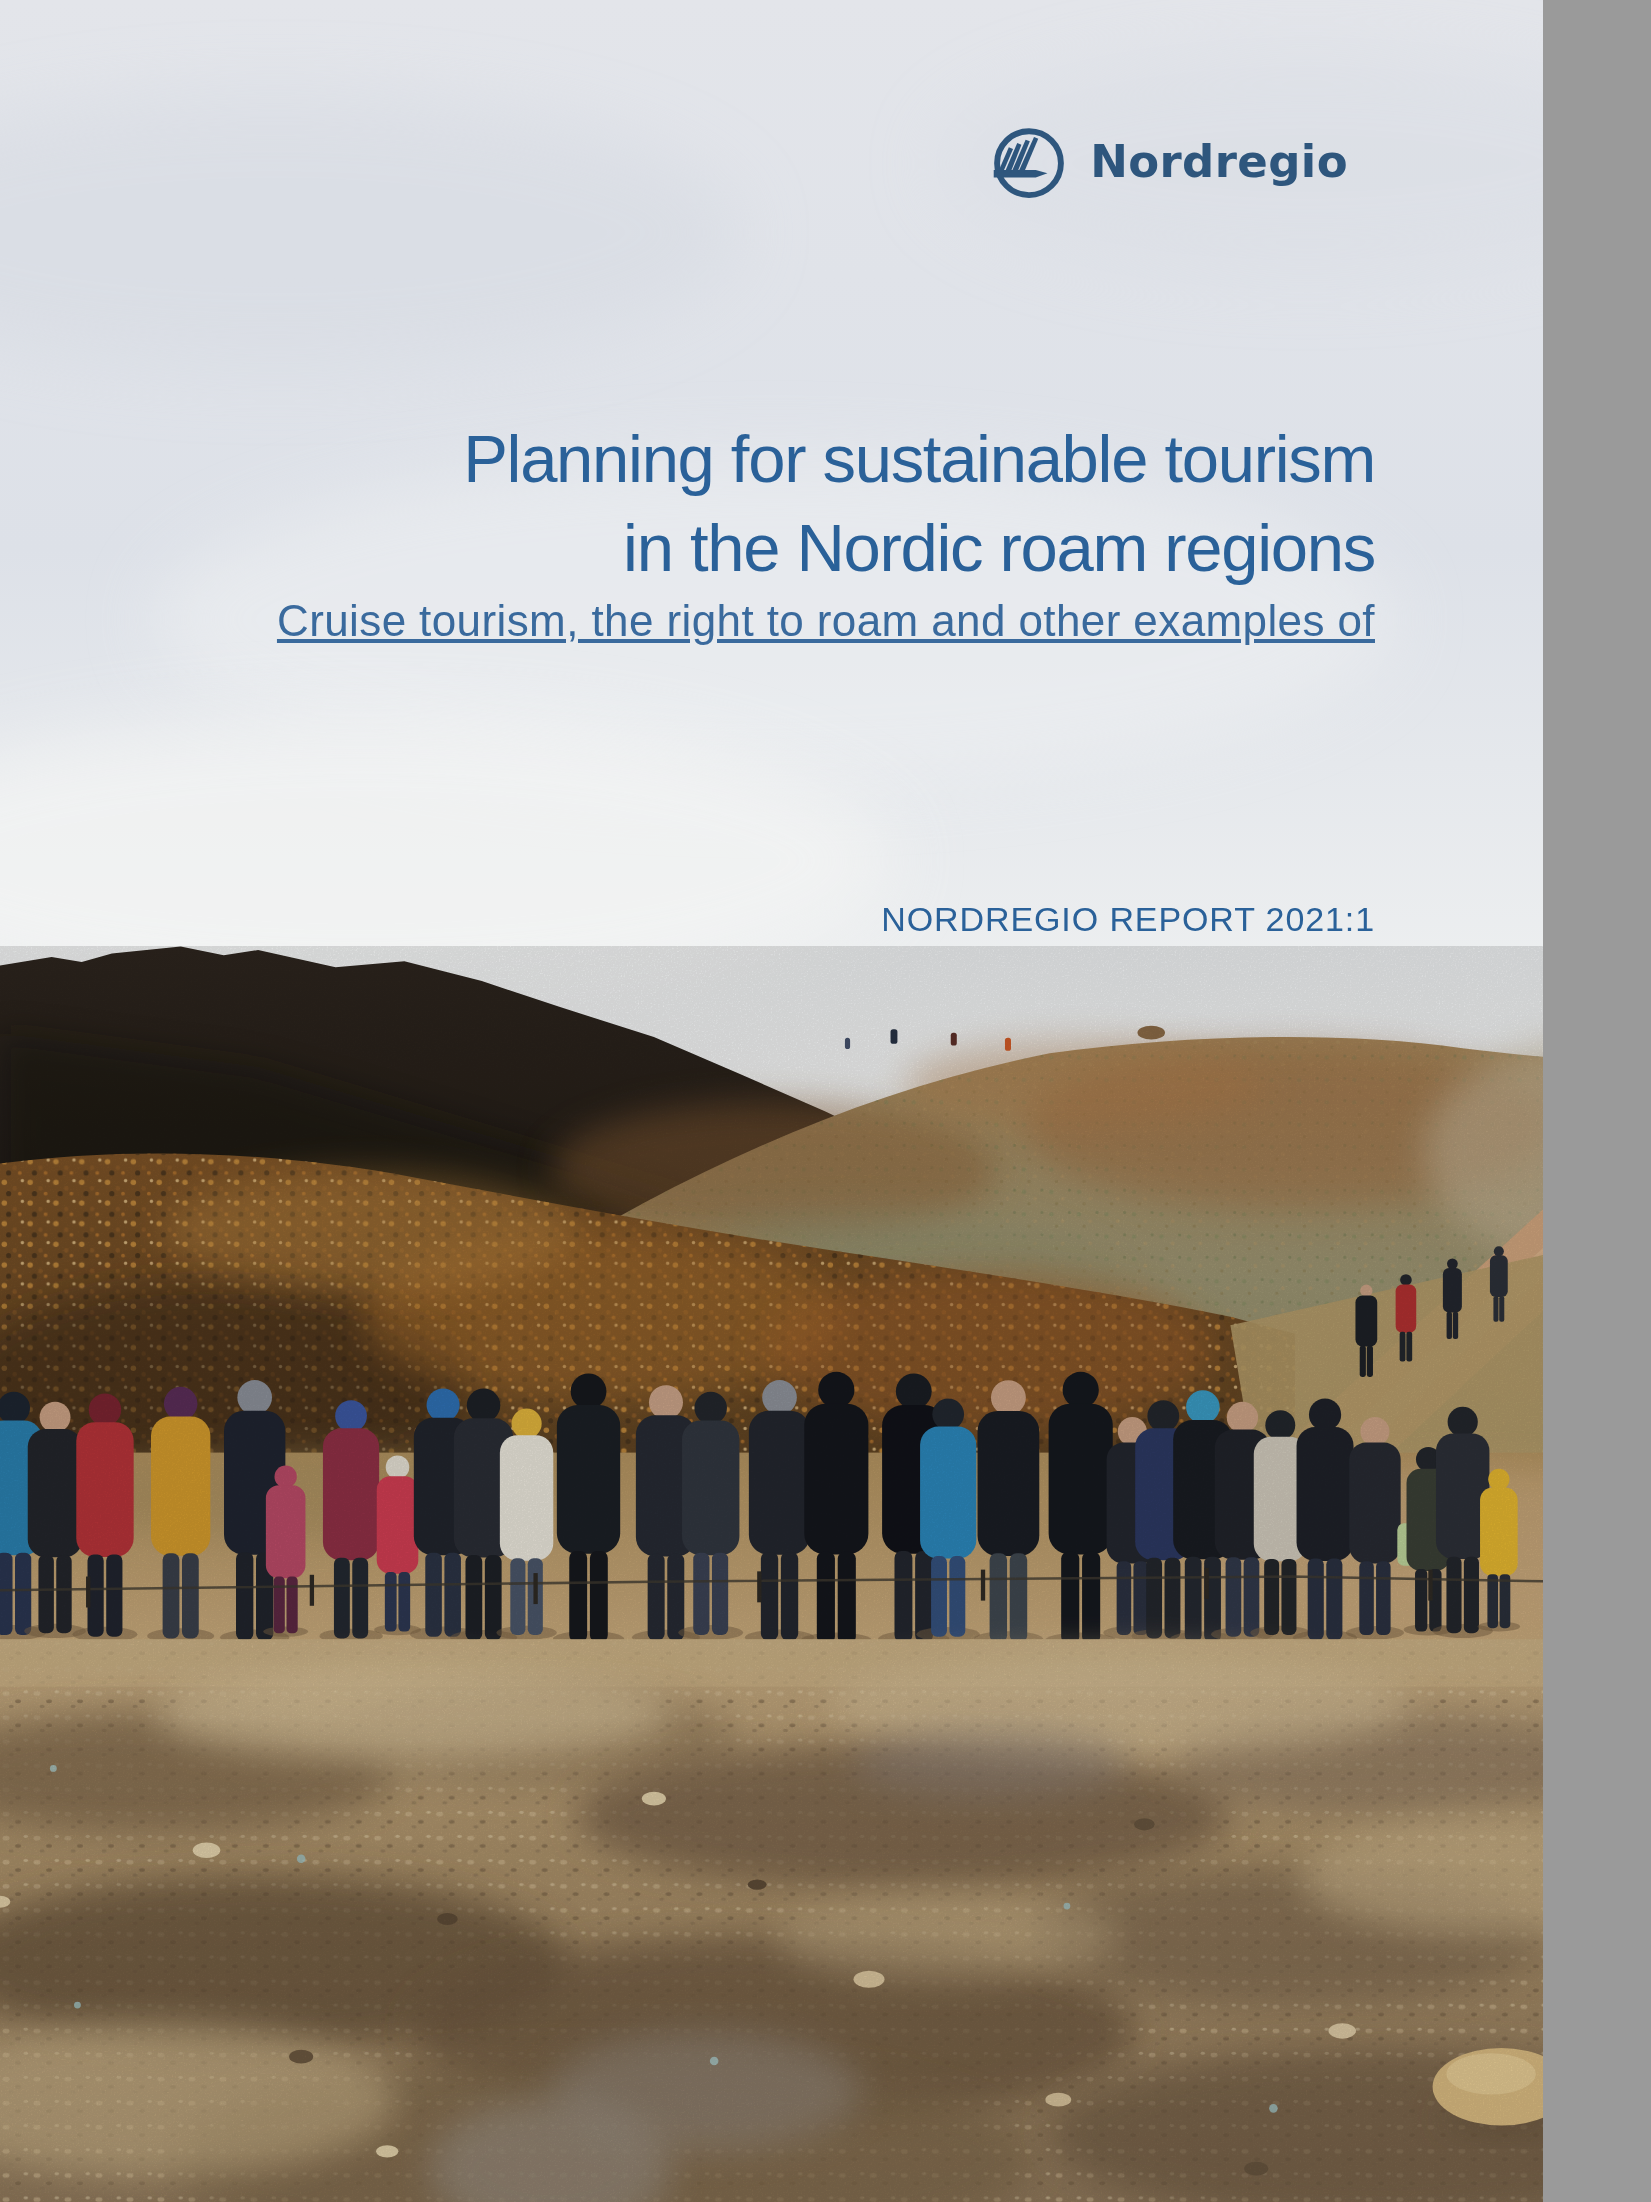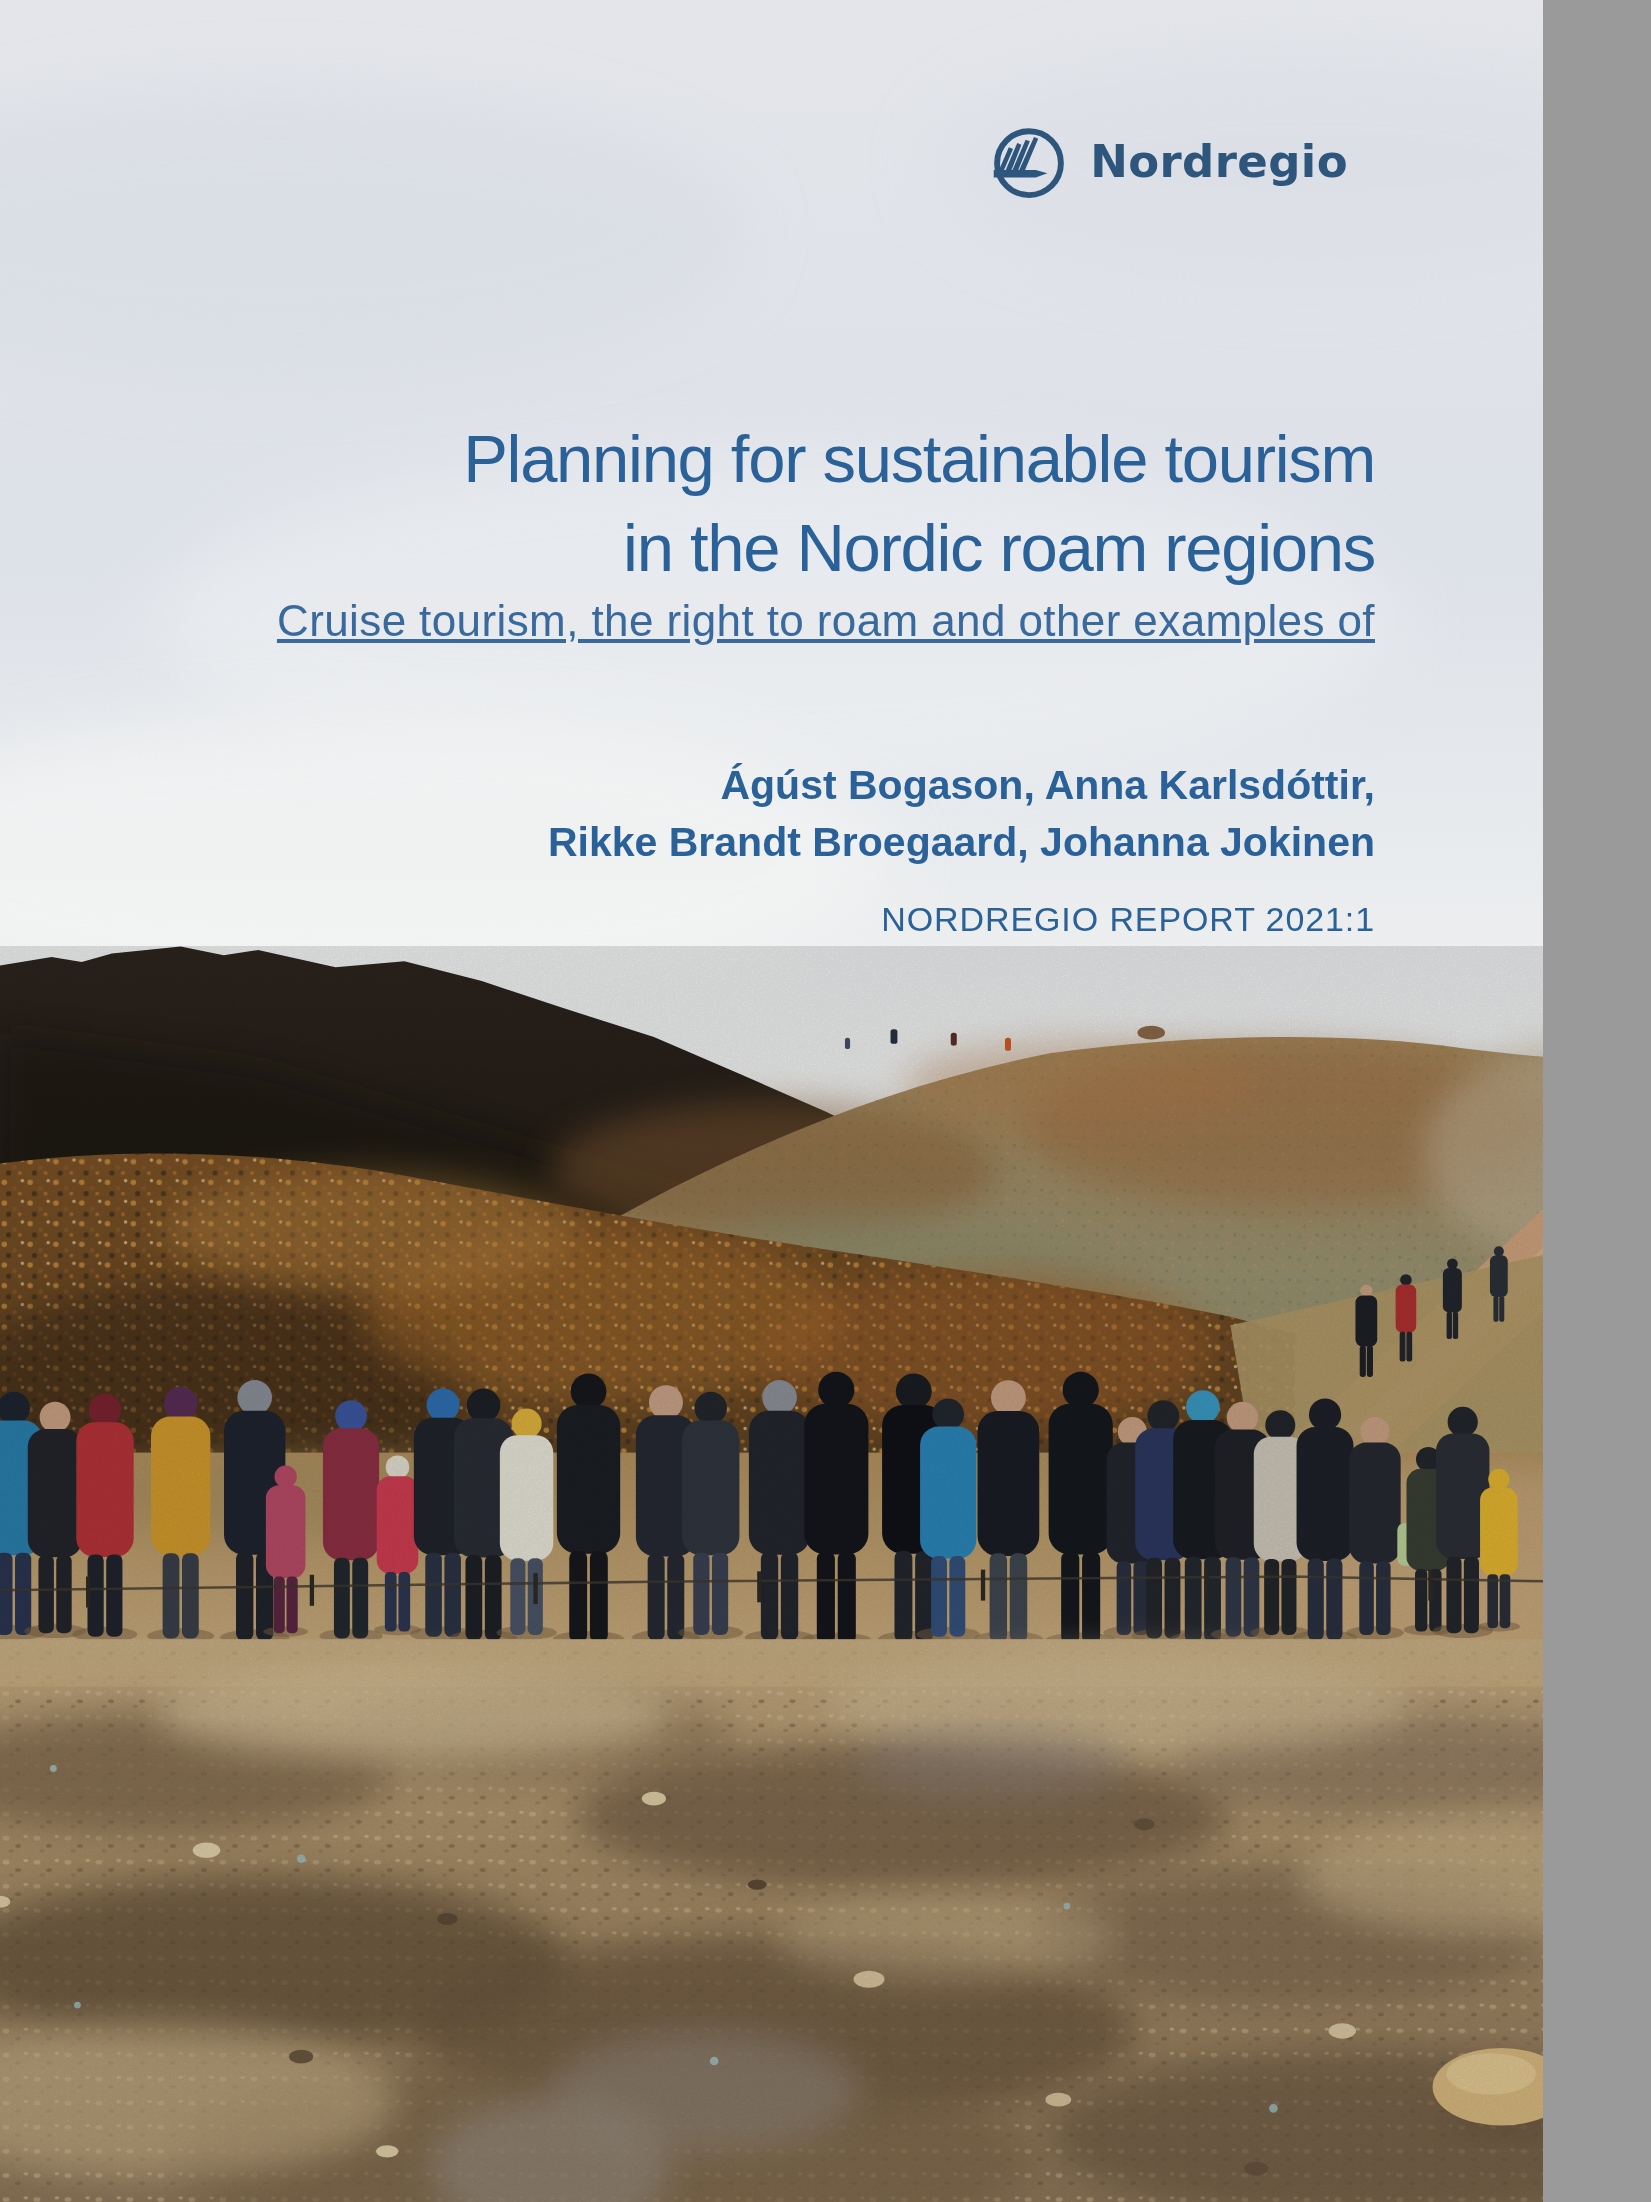--- a/index.html
+++ b/index.html
@@ -498,22 +498,18 @@
 
     <div class="title">
       <div>Planning for sustainable tourism</div>
       <div>in the Nordic roam regions</div>
     </div>
 
     <div class="subtitle">
       <div>Cruise tourism, the right to roam and other examples of</div>
     </div>
 
-    <div class="authors">
-      <div>Ágúst Bogason, Anna Karlsdóttir,</div>
-      <div>Rikke Brandt Broegaard, Johanna Jokinen</div>
-    </div>
 
     <div class="report">NORDREGIO REPORT 2021:1</div>
   </div>
 
 </div>
 
 
 </body></html>

